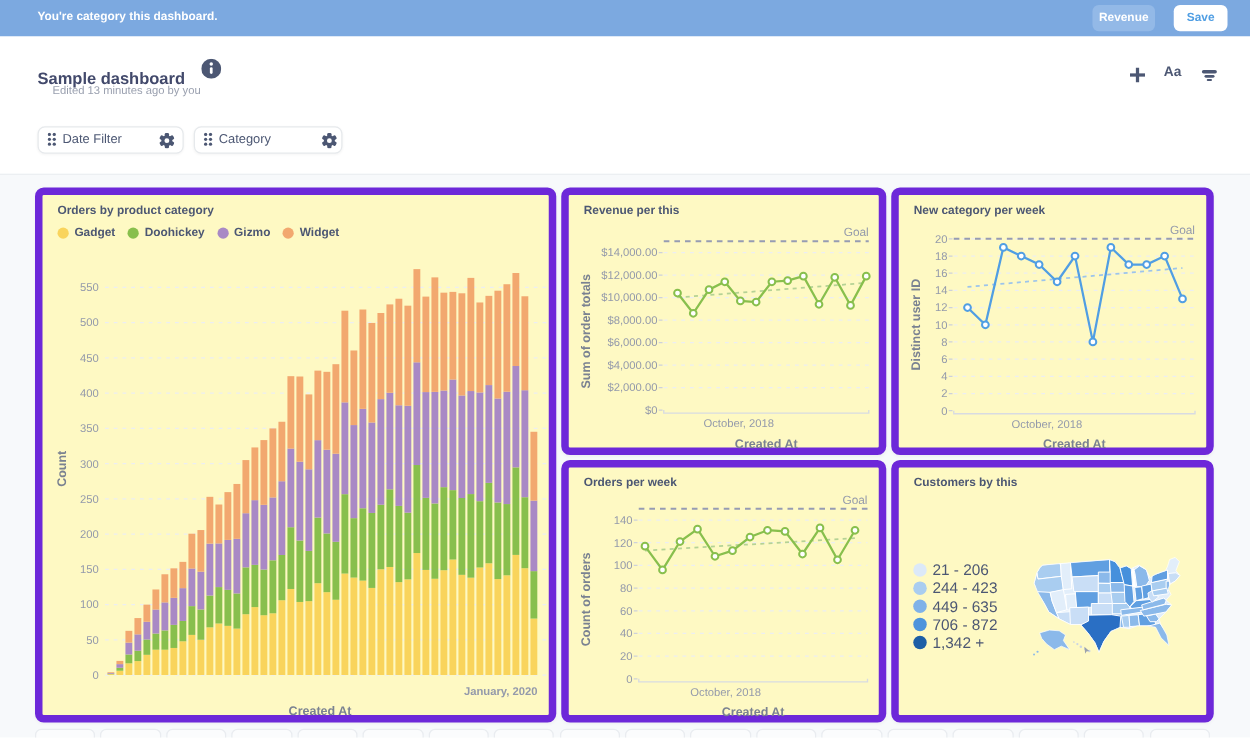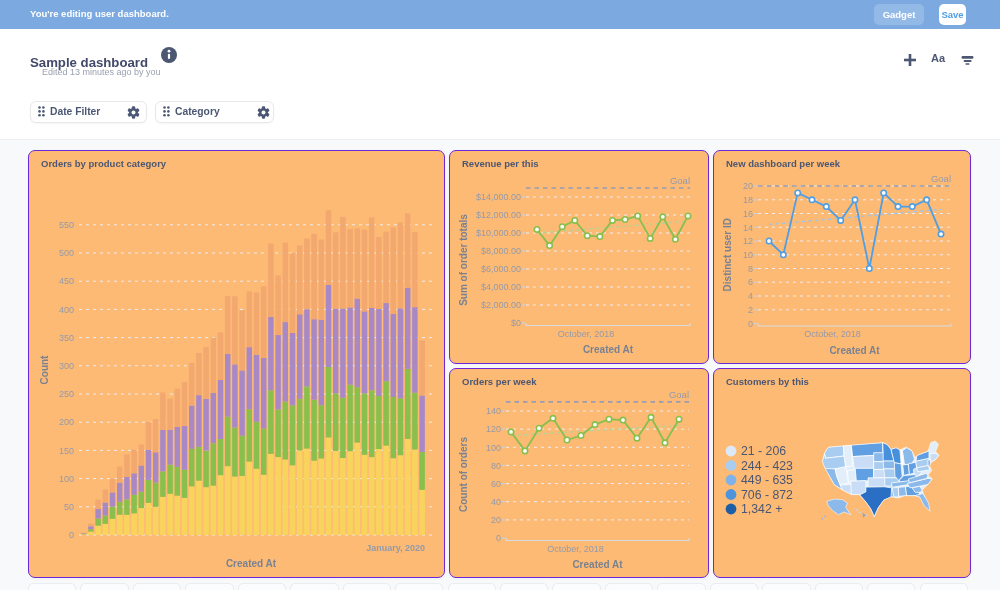--- a/index.html
+++ b/index.html
@@ -1,29 +1,29 @@
 <!DOCTYPE html>
 <html><head><meta charset="utf-8"><style>
 * { margin:0; padding:0; box-sizing:border-box; }
 html,body { width:1000px; height:590px; overflow:hidden;
   font-family:"Liberation Sans", sans-serif; background:#fff; position:relative; }
 .editbar { position:absolute; left:0; top:0; width:100%; height:29px; background:#7CA9E0; }
 .edittext { position:absolute; left:30px; top:9px; color:#fff; font-size:9.5px; font-weight:bold; line-height:1.1; }
 .btn-cancel { position:absolute; left:874px; top:4px; width:50px; height:21px; background:#93B9E7;
   border-radius:5px; color:#fff; font-size:9.5px; font-weight:bold; text-align:center; line-height:21px; }
-.btn-save { position:absolute; left:939px; top:4px; width:27px; height:21px; background:#fff;
+.btn-save { position:absolute; left:939px; top:4px; width:43px; height:21px; background:#fff;
   border-radius:5px; color:#509EE3; font-size:9.5px; font-weight:bold; text-align:center; line-height:21px; }
 .h1 { position:absolute; left:30px; top:56px; font-size:13.2px; font-weight:bold; color:#42496B; line-height:1; }
 .sub { position:absolute; left:30px; top:68px; font-size:9px; color:#9AA0AF; line-height:1;padding-left:12px; }
 .aa { position:absolute; left:931px; top:52.5px; font-size:11px; font-weight:bold; color:#4C5773; line-height:1; }
 .pill { position:absolute; top:101px; height:22px; background:#fff; border:1px solid #E6E9EC;
   border-radius:6px; box-shadow:0 1px 2px rgba(0,0,0,0.04); }
-.plabel { position:absolute; top:107px; font-size:10.3px; font-weight:bold; color:#4C5773; line-height:1; }
+.plabel { position:absolute; top:107px; font-size:10.3px; font-weight:normal; color:#4C5773; line-height:1; }
 .dash { position:absolute; left:0; top:139px; width:100%; height:451px; background:#F7F9FB; border-top:1px solid #ECEFF2; }
-.card { position:absolute; background:#fdba74; border:1px solid #6d28d9; border-radius:7px;
+.card { position:absolute; background:#fef9c3; border:6px solid #6d28d9; border-radius:7px;
   box-shadow:0 1px 3px rgba(0,0,0,0.04); }
 .ctitle { position:absolute; left:12px; top:8px; font-size:9.5px; font-weight:bold; color:#4C5773; line-height:1; }
 .litem { display:inline-flex; align-items:center; margin-right:10px; font-size:9.5px; font-weight:bold; color:#4C5773; }
 .ldot { width:9px; height:9px; border-radius:50%; display:inline-block; margin-right:4.5px; }
 .legend1 { position:absolute; left:12px; top:22px; white-space:nowrap; }
 .ghost { position:absolute; top:583px; width:48.4px; height:40px; border:1px solid #E9ECF0;
   border-radius:5px; background:rgba(255,255,255,0.45); }
 </style></head>
 <body>
 <div class="dash"></div>
@@ -39,22 +39,22 @@
 <div class="ghost" style="left:500.0px"></div>
 <div class="ghost" style="left:552.4px"></div>
 <div class="ghost" style="left:604.8px"></div>
 <div class="ghost" style="left:657.3px"></div>
 <div class="ghost" style="left:709.7px"></div>
 <div class="ghost" style="left:762.2px"></div>
 <div class="ghost" style="left:814.6px"></div>
 <div class="ghost" style="left:867.0px"></div>
 <div class="ghost" style="left:919.5px"></div>
 <div class="editbar"></div>
-<div class="edittext">You're editing user dashboard.</div>
-<div class="btn-cancel">Gadget</div>
+<div class="edittext">You're category this dashboard.</div>
+<div class="btn-cancel">Revenue</div>
 <div class="btn-save">Save</div>
 <div class="h1">Sample dashboard</div>
 <svg width="16" height="16" viewBox="0 0 16 16" style="position:absolute;left:161px;top:47px">
     <circle cx="8" cy="8" r="8" fill="#4C5773"></circle>
     <rect x="6.9" y="6.7" width="2.2" height="5.4" rx="1.1" fill="#fff"></rect>
     <circle cx="8" cy="4.2" r="1.4" fill="#fff"></circle>
   </svg>
 <div class="sub">Edited 13 minutes ago by you</div>
 <svg width="12" height="12" style="position:absolute;left:903.5px;top:54px">
     <rect x="4.7" y="0" width="2.6" height="12" fill="#4C5773"></rect>
@@ -102,20 +102,21 @@
     <rect x="-2.1" y="-7.6" width="4.2" height="4" rx="1.3" transform="rotate(120)" fill="#4C5773"></rect>
     <rect x="-2.1" y="-7.6" width="4.2" height="4" rx="1.3" transform="rotate(180)" fill="#4C5773"></rect>
     <rect x="-2.1" y="-7.6" width="4.2" height="4" rx="1.3" transform="rotate(240)" fill="#4C5773"></rect>
     <rect x="-2.1" y="-7.6" width="4.2" height="4" rx="1.3" transform="rotate(300)" fill="#4C5773"></rect>
     <circle r="5.4" fill="#4C5773"></circle>
     <circle r="2.4" fill="#fff"></circle>
   </svg>
 
 <div class="card" style="left:28px; top:150px; width:417px; height:428px">
   <div class="ctitle">Orders by product category</div>
+  <div class="legend1"><span class="litem"><span class="ldot" style="background:#F9D45C"></span>Gadget</span><span class="litem"><span class="ldot" style="background:#88BF4D"></span>Doohickey</span><span class="litem"><span class="ldot" style="background:#A989C5"></span>Gizmo</span><span class="litem"><span class="ldot" style="background:#F2A86F"></span>Widget</span></div>
   <svg width="417" height="428" style="position:absolute;left:0;top:0">
       <line x1="50" y1="384.0" x2="407" y2="384.0" stroke="#ECEEF2" stroke-width="1" stroke-dasharray="3,4"></line>
       <text x="45" y="387.2" text-anchor="end" font-size="9" fill="#949AAB">0</text>
       <line x1="50" y1="355.8" x2="407" y2="355.8" stroke="#ECEEF2" stroke-width="1" stroke-dasharray="3,4"></line>
       <text x="45" y="359.0" text-anchor="end" font-size="9" fill="#949AAB">50</text>
       <line x1="50" y1="327.6" x2="407" y2="327.6" stroke="#ECEEF2" stroke-width="1" stroke-dasharray="3,4"></line>
       <text x="45" y="330.8" text-anchor="end" font-size="9" fill="#949AAB">100</text>
       <line x1="50" y1="299.4" x2="407" y2="299.4" stroke="#ECEEF2" stroke-width="1" stroke-dasharray="3,4"></line>
       <text x="45" y="302.6" text-anchor="end" font-size="9" fill="#949AAB">150</text>
       <line x1="50" y1="271.2" x2="407" y2="271.2" stroke="#ECEEF2" stroke-width="1" stroke-dasharray="3,4"></line>
@@ -374,21 +375,21 @@
       <circle cx="212.8" cy="65.8" r="2.7" fill="#fff" stroke="#88BF4D" stroke-width="1.6"></circle>
       <circle cx="225.4" cy="88.3" r="2.7" fill="#fff" stroke="#88BF4D" stroke-width="1.6"></circle>
       <circle cx="238.0" cy="64.9" r="2.7" fill="#fff" stroke="#88BF4D" stroke-width="1.6"></circle>
       <path d="M 76,172.0 L 76,174.5 L 240,174.5 L 240,172.0" fill="none" stroke="#D8DBE2" stroke-width="1.1"></path>
       <text x="136.0" y="185.5" text-anchor="middle" font-size="9" fill="#949AAB">October, 2018</text>
       <text x="158.0" y="202.0" text-anchor="middle" font-size="10" font-weight="bold" fill="#7A8291">Created At</text>
       <text x="17" y="109.0" text-anchor="middle" font-size="10" font-weight="bold" fill="#7A8291" transform="rotate(-90 17 109.0)">Sum of order totals</text>
     </svg>
 </div>
 <div class="card" style="left:713px; top:150px; width:258px; height:214px">
-  <div class="ctitle">New dashboard per week</div>
+  <div class="ctitle">New category per week</div>
   <svg width="258" height="214" style="position:absolute;left:0;top:0">
       <text x="39" y="175.7" text-anchor="end" font-size="9" fill="#949AAB">0</text>
       <line x1="44" y1="158.8" x2="237" y2="158.8" stroke="#ECEEF2" stroke-width="1" stroke-dasharray="3,4"></line>
       <text x="39" y="161.9" text-anchor="end" font-size="9" fill="#949AAB">2</text>
       <line x1="44" y1="145.0" x2="237" y2="145.0" stroke="#ECEEF2" stroke-width="1" stroke-dasharray="3,4"></line>
       <text x="39" y="148.2" text-anchor="end" font-size="9" fill="#949AAB">4</text>
       <line x1="44" y1="131.2" x2="237" y2="131.2" stroke="#ECEEF2" stroke-width="1" stroke-dasharray="3,4"></line>
       <text x="39" y="134.4" text-anchor="end" font-size="9" fill="#949AAB">6</text>
       <line x1="44" y1="117.5" x2="237" y2="117.5" stroke="#ECEEF2" stroke-width="1" stroke-dasharray="3,4"></line>
       <text x="39" y="120.7" text-anchor="end" font-size="9" fill="#949AAB">8</text>

